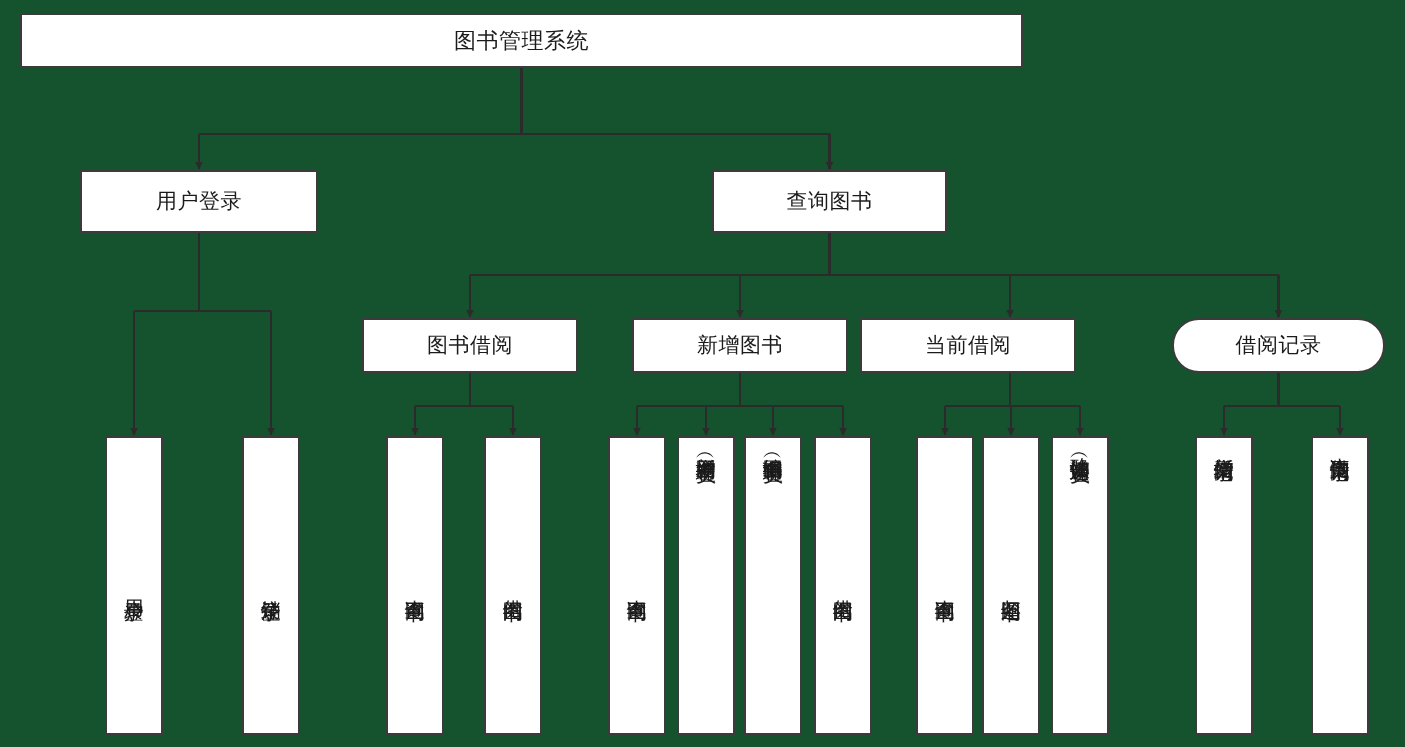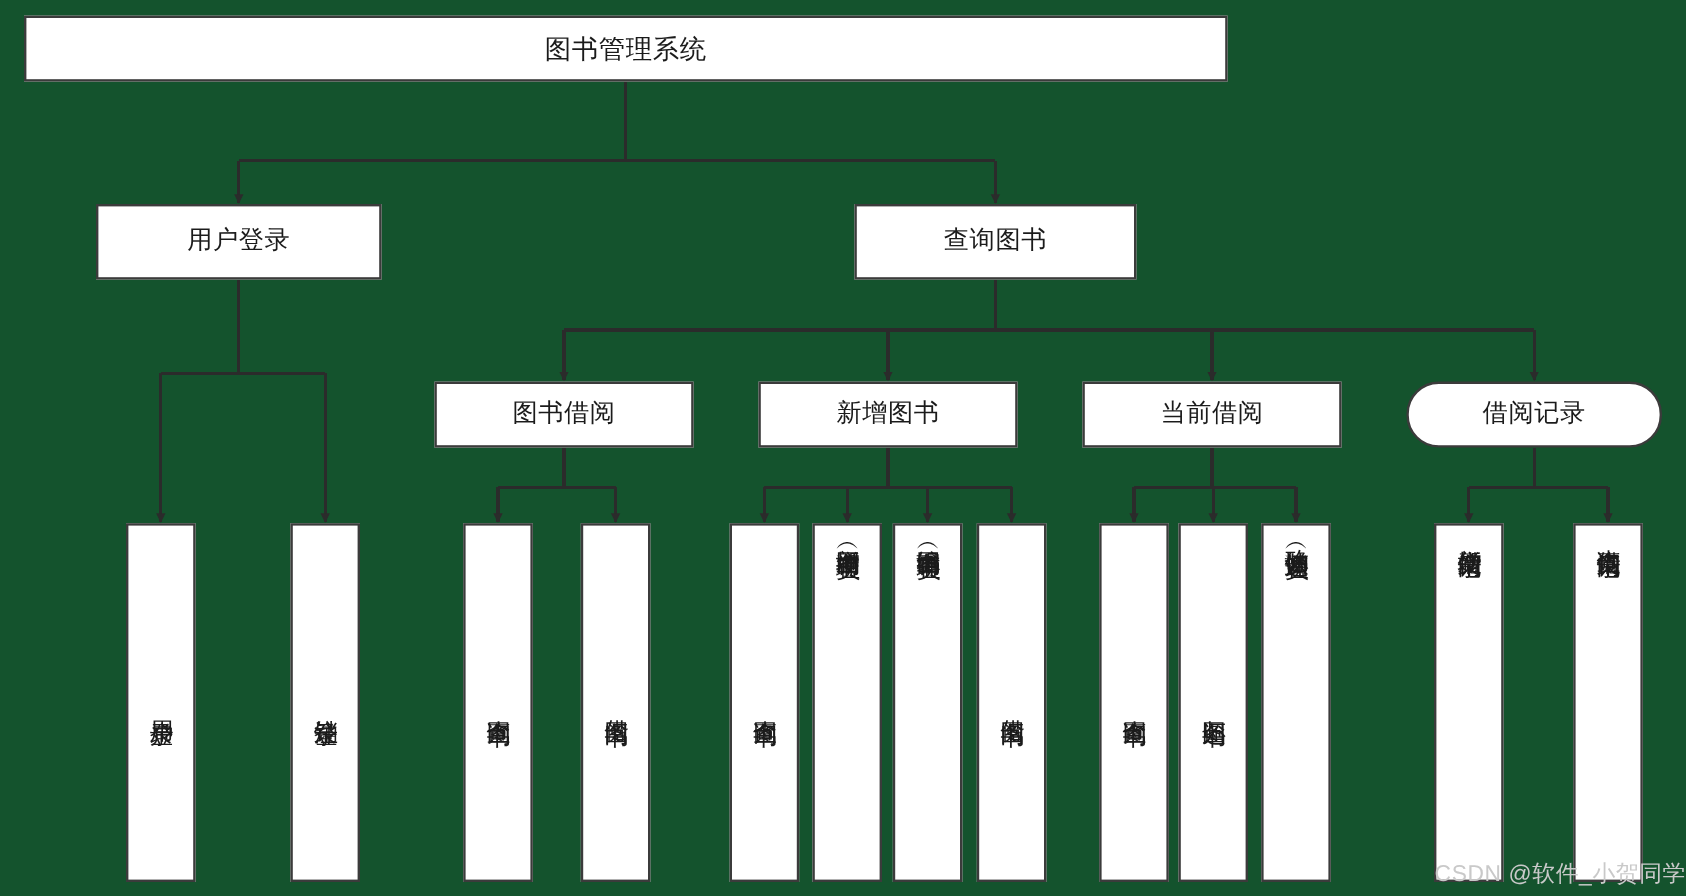--- a/index.html
+++ b/index.html
@@ -132,21 +132,21 @@
       </div>
       <div class="node lv2" style="left: 712px; top: 170px; width: 235px; height: 63px; border-color: rgb(59, 59, 59); background: rgb(255, 255, 255);">
         <span class="node-label" style="color: rgb(27, 27, 27);">查询图书</span>
       </div>
       <div class="node lv3" style="left: 362px; top: 318px; width: 216px; height: 55px; border-color: rgb(59, 59, 59); background: rgb(255, 255, 255);">
         <span class="node-label" style="color: rgb(27, 27, 27);">图书借阅</span>
       </div>
       <div class="node lv3" style="left: 632px; top: 318px; width: 216px; height: 55px; border-color: rgb(59, 59, 59); background: rgb(255, 255, 255);">
         <span class="node-label" style="color: rgb(27, 27, 27);">新增图书</span>
       </div>
-      <div class="node lv3" style="left: 902px; top: 318px; width: 216px; height: 55px; border-color: rgb(59, 59, 59); background: rgb(255, 255, 255);">
+      <div class="node lv3" style="left: 860px; top: 318px; width: 216px; height: 55px; border-color: rgb(59, 59, 59); background: rgb(255, 255, 255);">
         <span class="node-label" style="color: rgb(27, 27, 27);">当前借阅</span>
       </div>
       <div class="node lv3" style="left: 1172px; top: 318px; width: 213px; height: 55px; border-color: rgb(59, 59, 59); background: rgb(255, 255, 255); border-radius: 27px;">
         <span class="node-label" style="color: rgb(27, 27, 27);">借阅记录</span>
       </div>
       <div class="node lv4 leaf pad-mid" style="left: 105px; top: 436px; width: 58px; height: 299px; border-color: rgb(59, 59, 59); background: rgb(255, 255, 255);">
         <span class="node-label" style="color: rgb(27, 27, 27);">用户登录</span>
       </div>
       <div class="node lv4 leaf pad-mid" style="left: 242px; top: 436px; width: 58px; height: 299px; border-color: rgb(59, 59, 59); background: rgb(255, 255, 255);">
         <span class="node-label" style="color: rgb(27, 27, 27);">注销登录</span>
@@ -179,14 +179,13 @@
         <span class="node-label" style="color: rgb(27, 27, 27);">确认归还（管理员）</span>
       </div>
       <div class="node lv4 leaf" style="left: 1195px; top: 436px; width: 58px; height: 299px; border-color: rgb(59, 59, 59); background: rgb(255, 255, 255);">
         <span class="node-label" style="color: rgb(27, 27, 27);">新增借阅记录</span>
       </div>
       <div class="node lv4 leaf" style="left: 1311px; top: 436px; width: 58px; height: 299px; border-color: rgb(59, 59, 59); background: rgb(255, 255, 255);">
         <span class="node-label" style="color: rgb(27, 27, 27);">查询借阅记录</span>
       </div>
     </div>
 
-  <div id="watermark">CSDN @软件_小贺同学</div>
 </div>
 
 </body></html>

